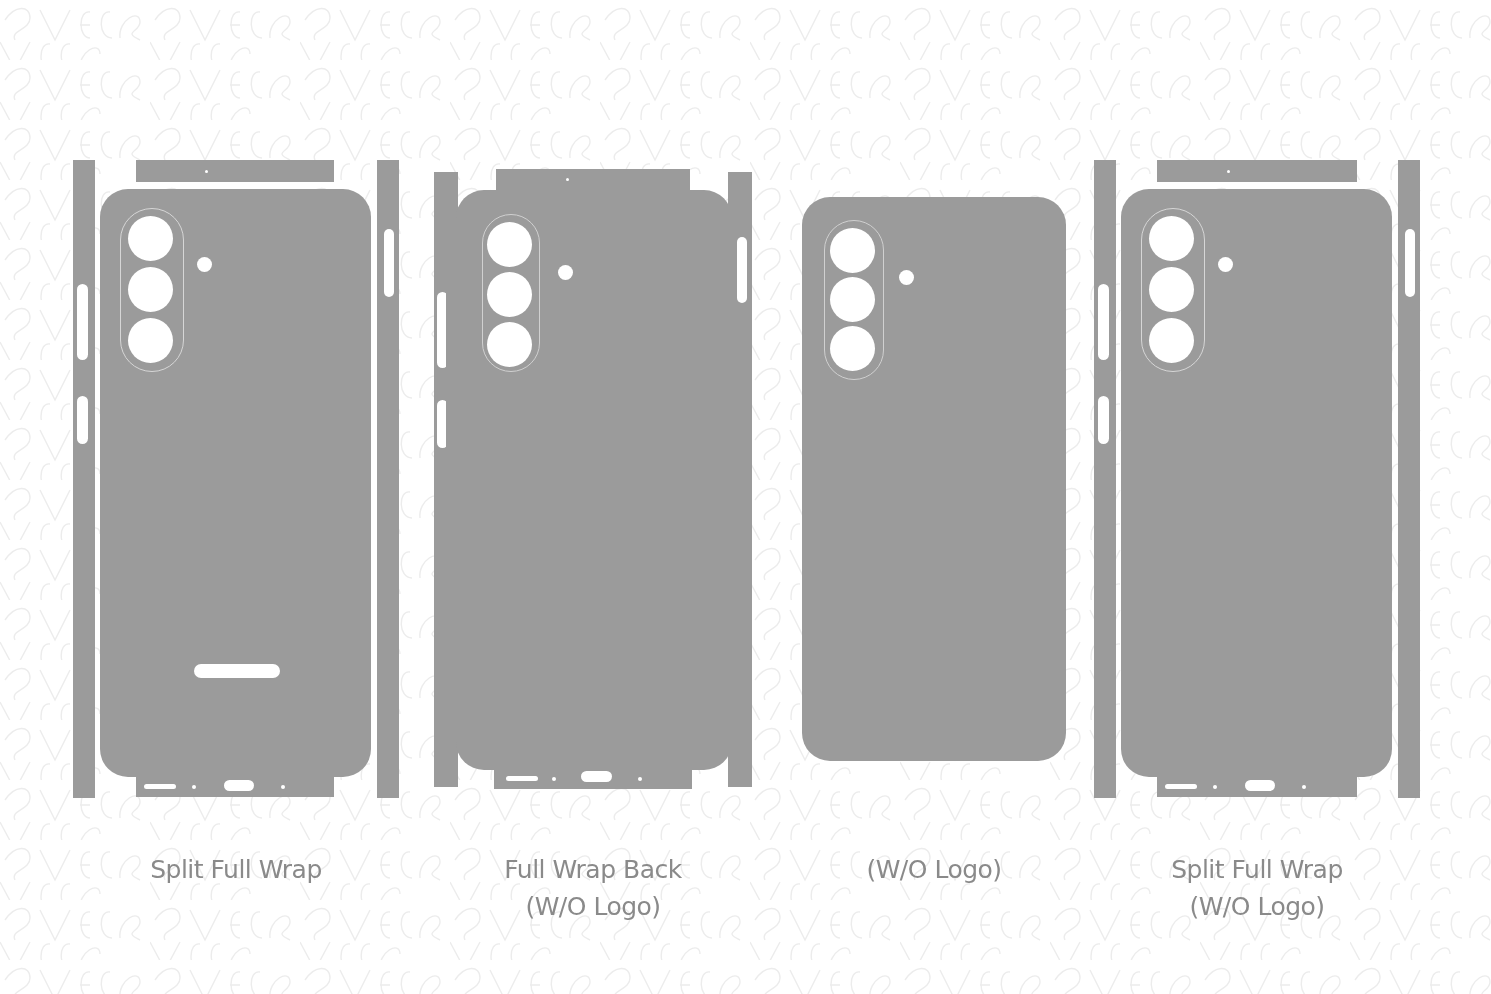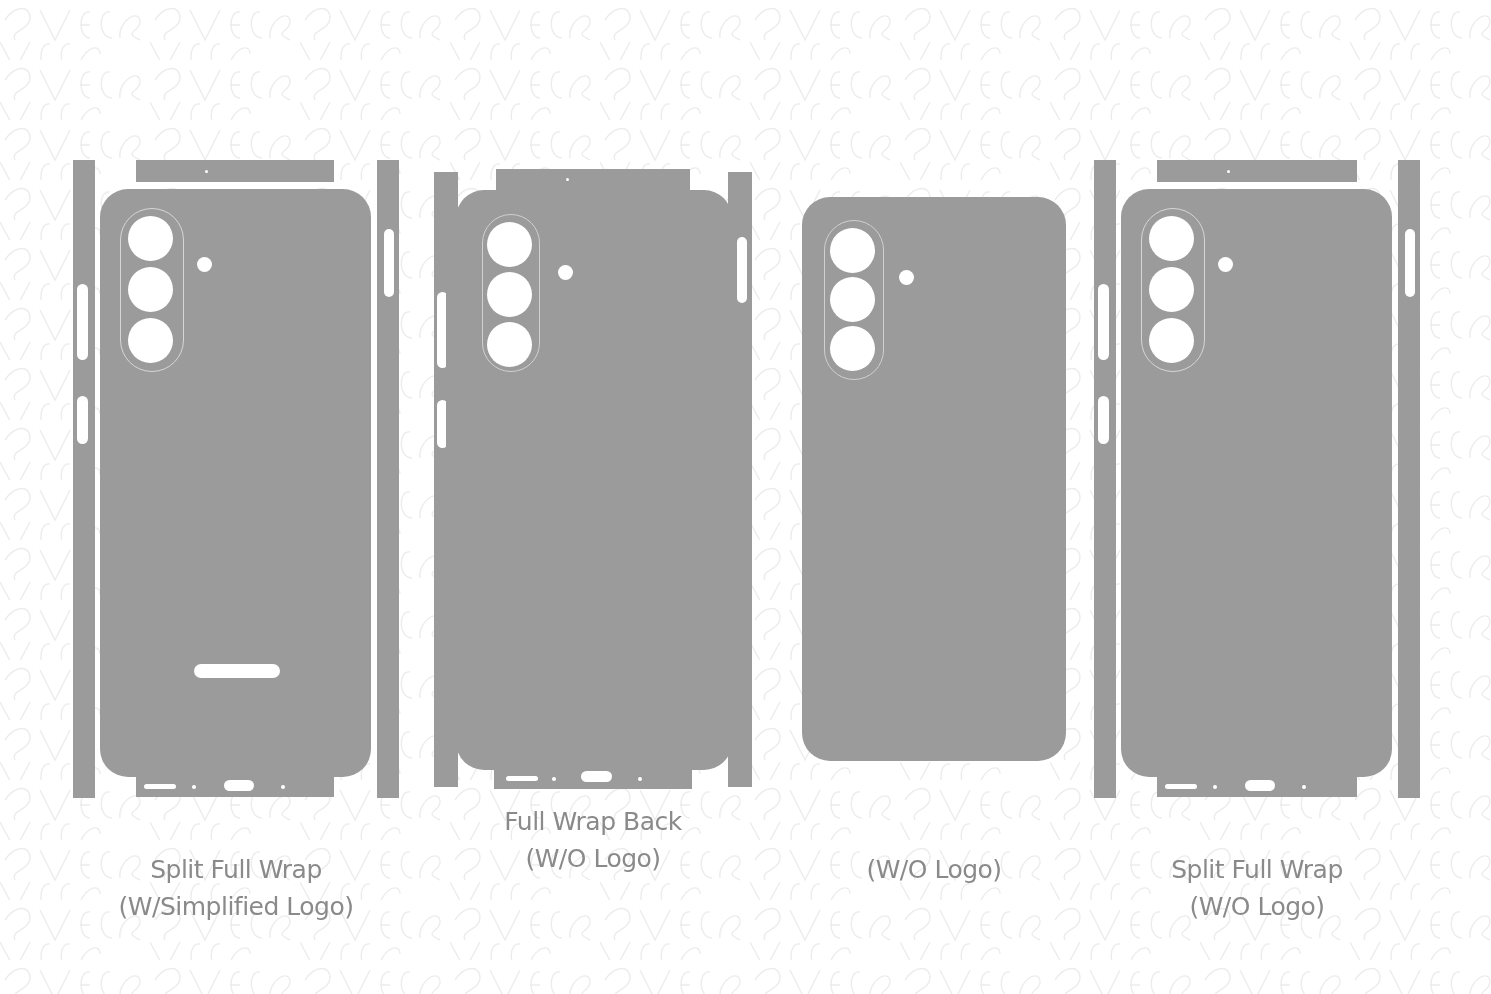--- a/index.html
+++ b/index.html
@@ -114,23 +114,22 @@
 
   <div class="skin" style="left:1157px;top:775px;width:200px;height:22px;"></div>
   <div class="hole" style="left:1165px;top:784px;width:32px;height:5px;border-radius:3px;"></div>
   <div class="dot" style="left:1213px;top:785px;width:4px;height:4px;"></div>
   <div class="hole" style="left:1245px;top:780px;width:30px;height:11px;border-radius:6px;"></div>
   <div class="dot" style="left:1302px;top:785px;width:4px;height:4px;"></div>
 </div>
 
 <div class="label" style="left:86px;top:851px;width:300px;">
   <span>Split Full Wrap</span>
-  <span>(W/Simplified Logo)</span>
 </div>
-<div class="label" style="left:443px;top:803px;width:300px;">
+<div class="label" style="left:443px;top:851px;width:300px;">
   <span>Full Wrap Back</span>
   <span>(W/O Logo)</span>
 </div>
 <div class="label" style="left:784px;top:851px;width:300px;">
   <span>(W/O Logo)</span>
 </div>
 <div class="label" style="left:1107px;top:851px;width:300px;">
   <span>Split Full Wrap</span>
   <span>(W/O Logo)</span>
 </div>

